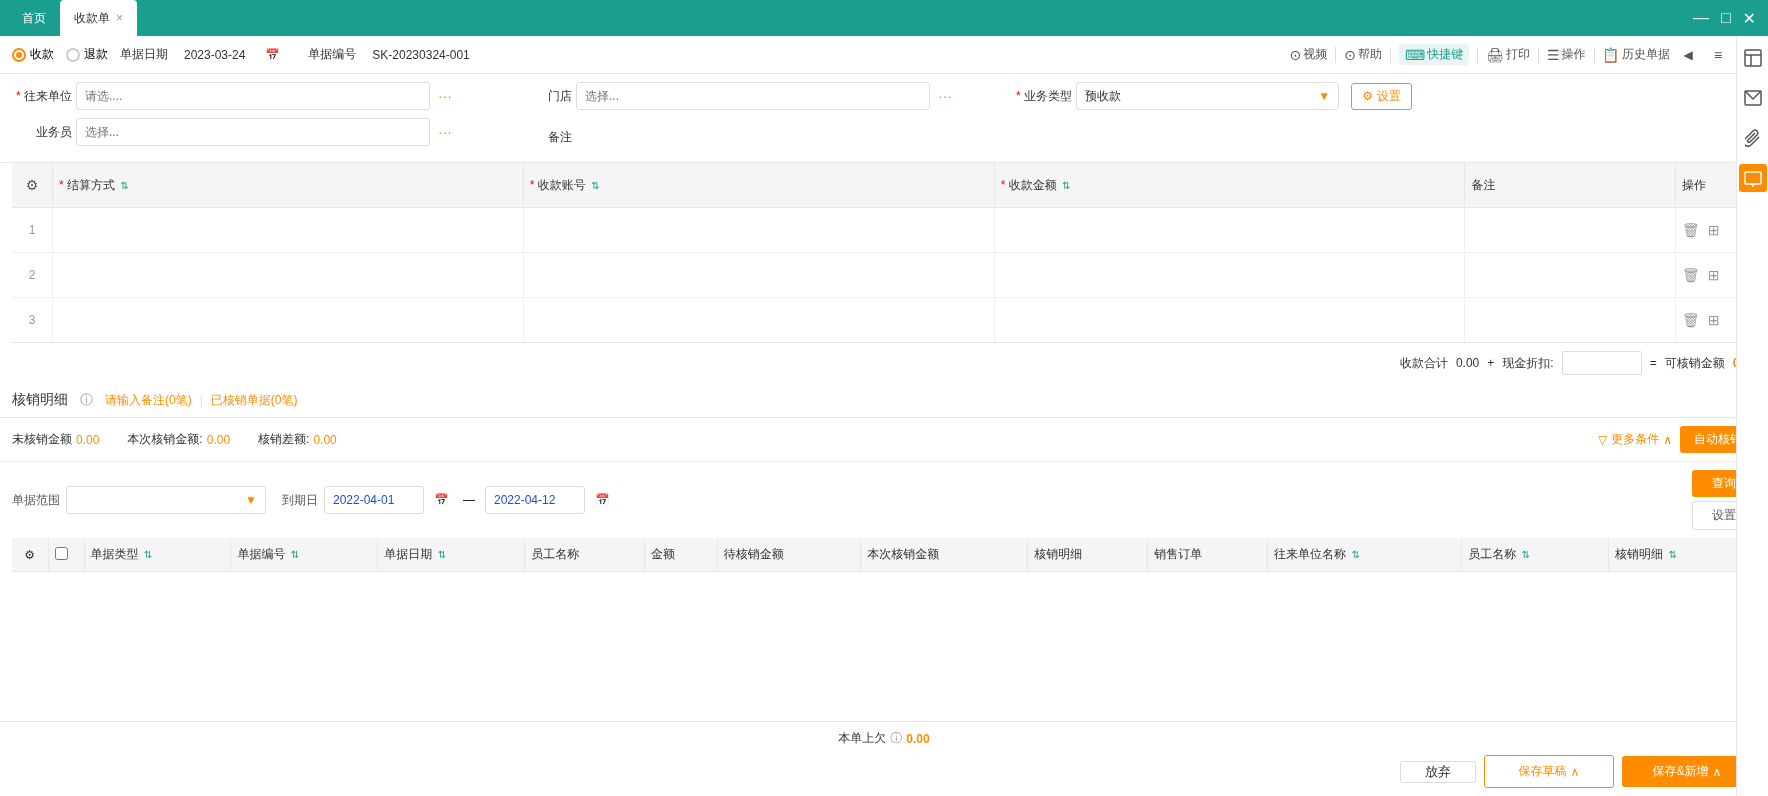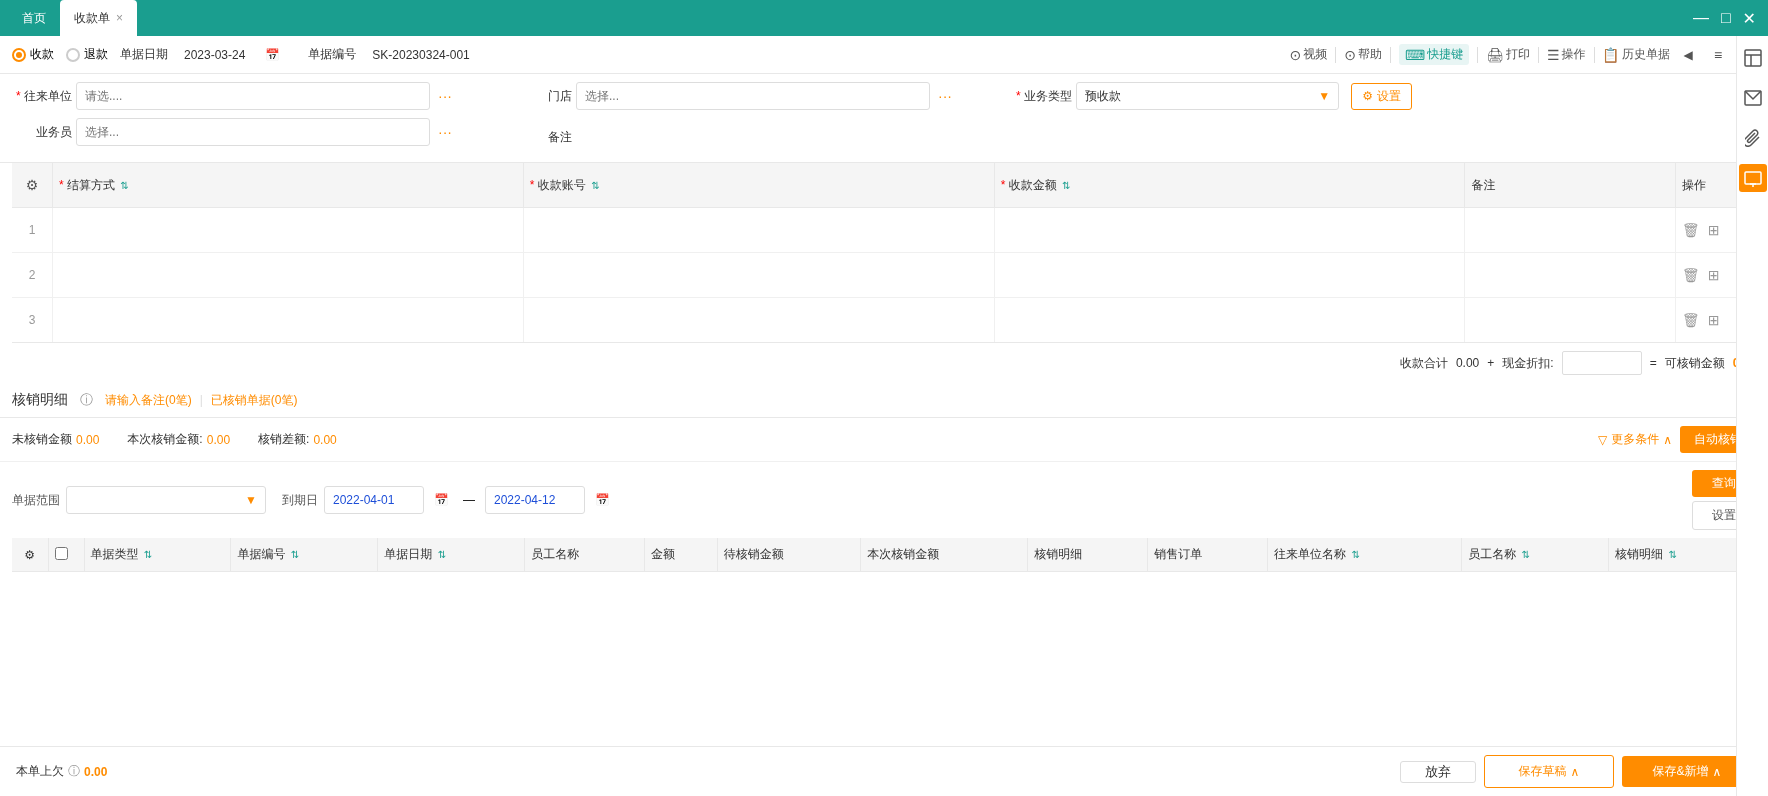--- a/index.html
+++ b/index.html
@@ -469,20 +469,21 @@
     }
 
     
     .page-footer {
       display: flex;
       align-items: center;
       padding: 8px 16px;
       border-top: 1px solid #e8e8e8;
       background: #fff;
       gap: 8px;
+      flex-direction: column;
     }
     .footer-info {
       display: flex;
       align-items: center;
       gap: 4px;
       color: #333;
       font-size: 12px;
     }
     .footer-value {
       color: #ff8c00;

